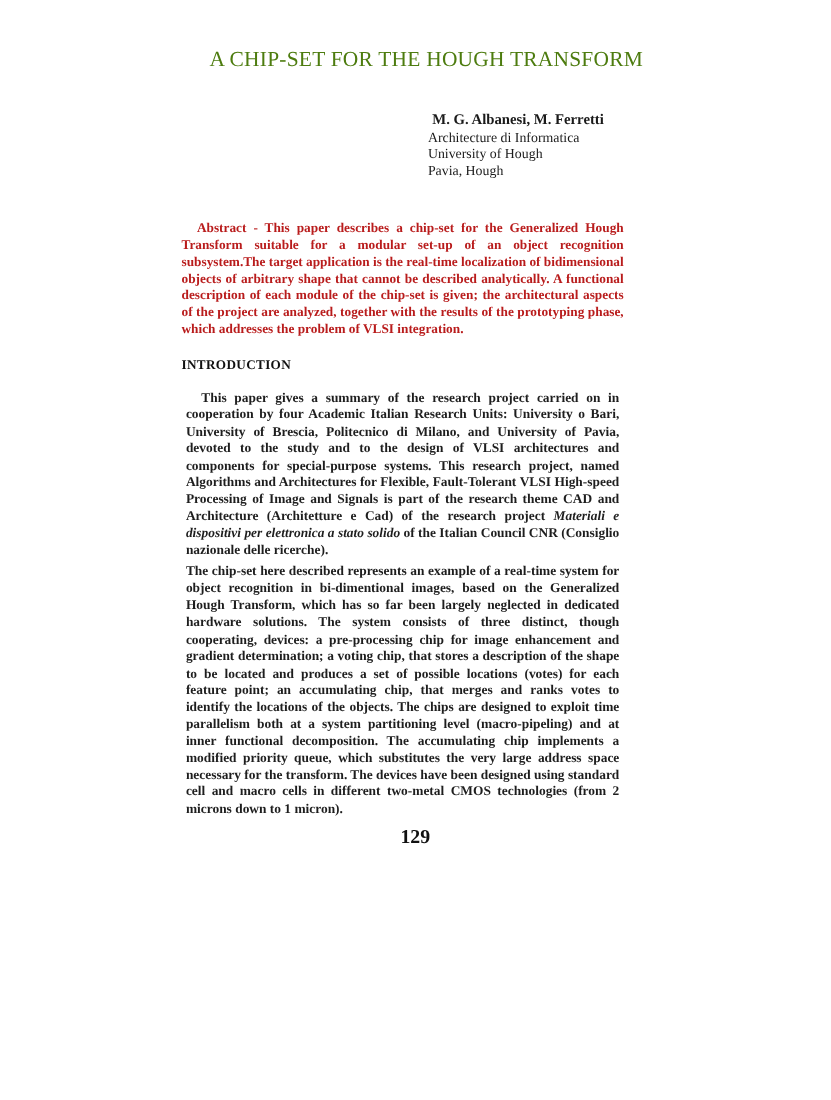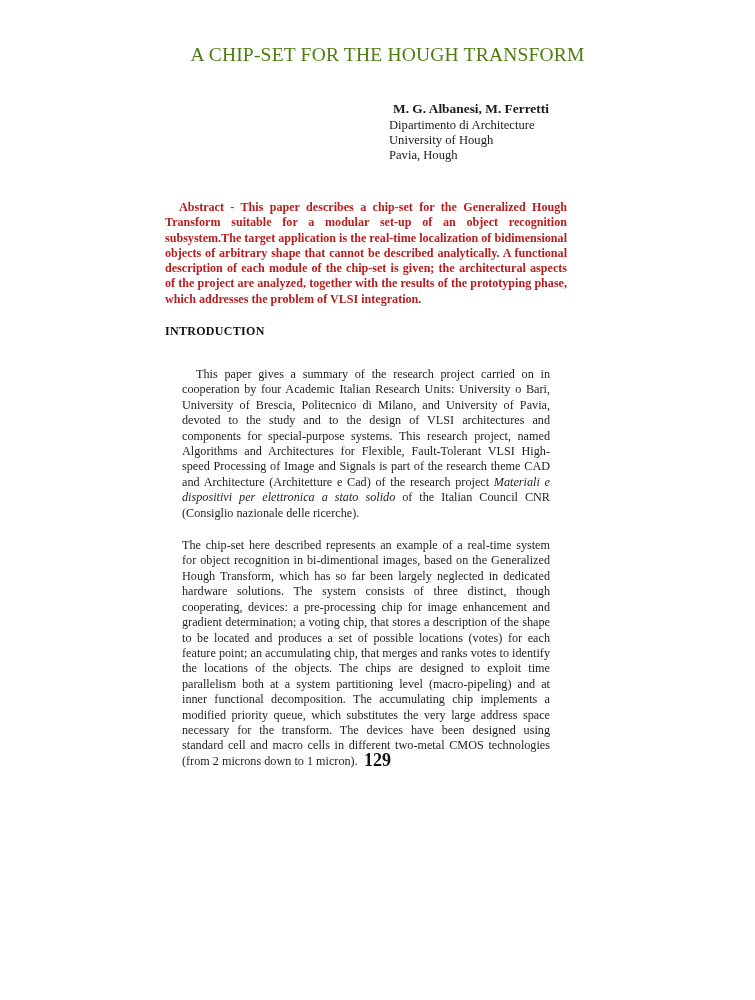--- a/index.html
+++ b/index.html
@@ -28,39 +28,39 @@
   .abstract .indent { display: inline-block; width: 14px; }
   .section-heading {
     position: absolute; left: 165px; top: 324px;
     font-family: "Liberation Serif", serif; font-size: 12px; font-weight: bold; letter-spacing: 0.3px; color: #111;
   }
   .body-text {
     position: absolute; left: 165px; top: 350px; width: 402px;
     font-family: "Liberation Serif", serif; font-size: 12.2px; line-height: 15.4px;
     text-align: justify; color: #1e1e1e;
   }
-  .body-text p { margin: 17px; }
+  .body-text p { margin: 4px; font-weight: bold; }
   .body-text .indent { display: inline-block; width: 14px; }
   .body-text em { font-style: italic; }
   .page-number {
     position: absolute; left: 0; width: 755px; top: 750px; text-align: center;
     font-family: "Liberation Serif", serif; font-size: 18px; font-weight: bold; padding-left: 0px; color: #111;
   }
 </style>
 </head>
 <body>
 
 <div class="page">
 
   <div class="title">A CHIP-SET FOR THE HOUGH TRANSFORM</div>
 
 
   <div class="authors auth-right">
     <div class="name">M. G. Albanesi, M. Ferretti</div>
-    <div>Dipartimento di Architecture</div>
+    <div>Architecture di Informatica</div>
     <div>University of Hough</div>
     <div>Pavia, Hough</div>
   </div>
 
   <div class="abstract"><span class="indent"></span><span class="label">Abstract</span><span> - </span><span>This paper describes a chip-set for the Generalized Hough Transform suitable for a modular set-up of an object recognition subsystem.The target application is the real-time localization of bidimensional objects of arbitrary shape that cannot be described analytically. A functional description of each module of the chip-set is given; the architectural aspects of the project are analyzed, together with the results of the prototyping phase, which addresses the problem of VLSI integration.</span></div>
 
   <div class="section-heading">INTRODUCTION</div>
 
   <div class="body-text">
     <p><span class="indent"></span><span>This paper gives a summary of the research project carried on in cooperation by four Academic Italian Research Units: University o Bari, University of Brescia, Politecnico di Milano, and University of Pavia, devoted to the study and to the design of VLSI architectures and components for special-purpose systems. This research project, named Algorithms and Architectures for Flexible, Fault-Tolerant VLSI High-speed Processing of Image and Signals is part of the research theme CAD and Architecture (Architetture e Cad) of the research project </span><em>Materiali e dispositivi per elettronica a stato solido</em><span>  of the Italian Council CNR (Consiglio nazionale delle ricerche).</span></p>

